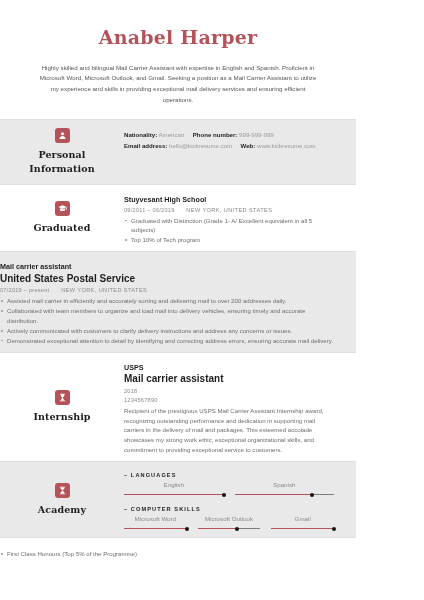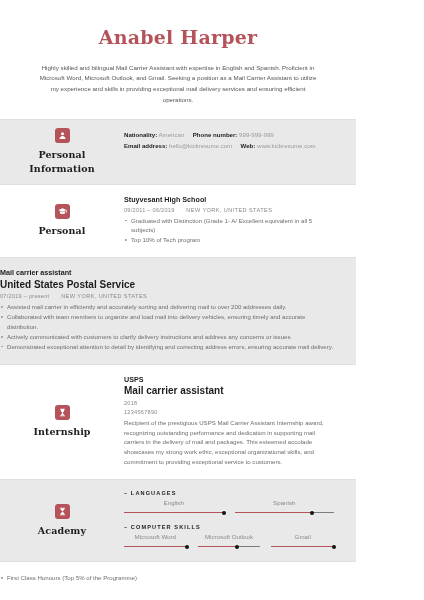--- a/index.html
+++ b/index.html
@@ -85,21 +85,21 @@
     font-size: 9.5px;
     font-weight: 700;
     color: #1d1d1d;
     text-align: center;
     line-height: 1.45;
     letter-spacing: 0.1px;
   }
 
   .section-right {
     flex: 1;
-    padding: 10px 22px 12px 0;
+    padding: 10px 22px 6px 0;
   }
 
   
   .entry { margin-bottom: 6px; }
   .entry:last-child { margin-bottom: 0; }
 
   .entry-title {
     font-size: 7.2px;
     font-weight: 700;
     color: #1d1d1d;
@@ -261,21 +261,21 @@
   </div>
 
   <div class="section plain">
     <div class="section-left">
       <span class="section-icon">
         <svg width="9" height="9" viewBox="0 0 24 24" fill="#ffffff">
           <path d="M12 3 1 8l11 5 9-4.1V15h2V8z"></path>
           <path d="M5 11.6v3.6c0 1.9 3.1 3.4 7 3.4s7-1.5 7-3.4v-3.6l-7 3.2z"></path>
         </svg>
       </span>
-      <span class="section-title">Personal</span>
+      <span class="section-title">Graduated</span>
     </div>
     <div class="section-right">
       <div class="entry">
         <div class="entry-title">Stuyvesant High School</div>
         <div class="entry-meta">
           <span>09/2011 – 06/2019</span>
           <span class="meta-loc">NEW YORK, UNITED STATES</span>
         </div>
         <ul class="bullets">
           <li>Graduated with Distinction (Grade 1- A/ Excellent  equivalent in all 5 subjects)</li>

